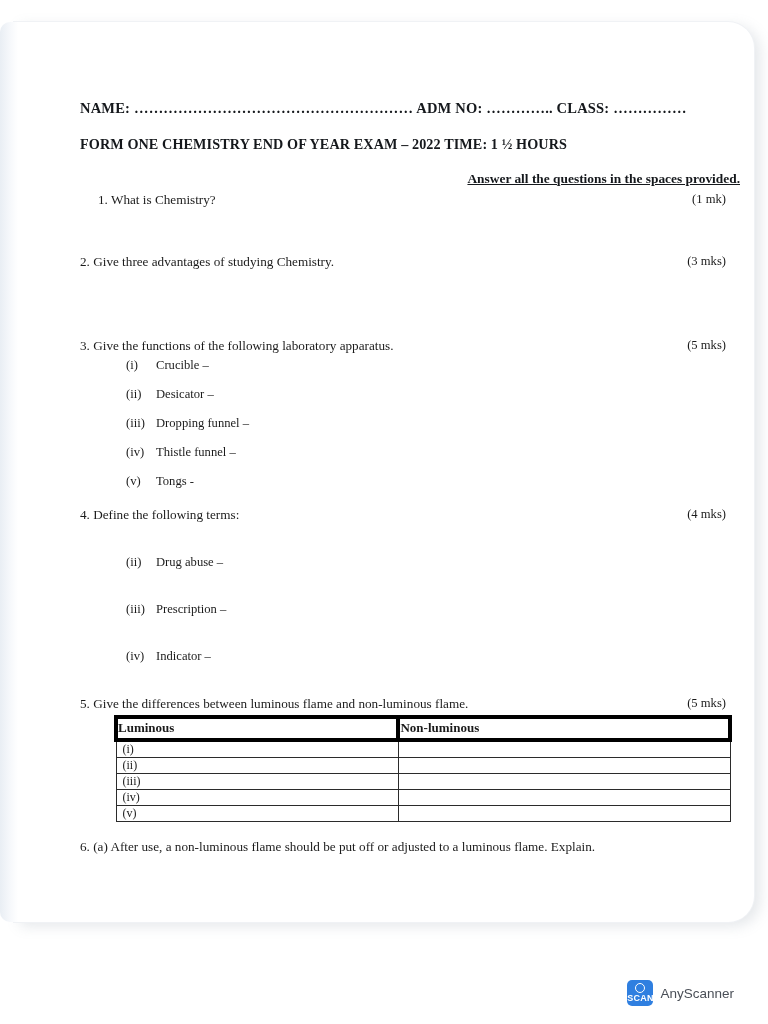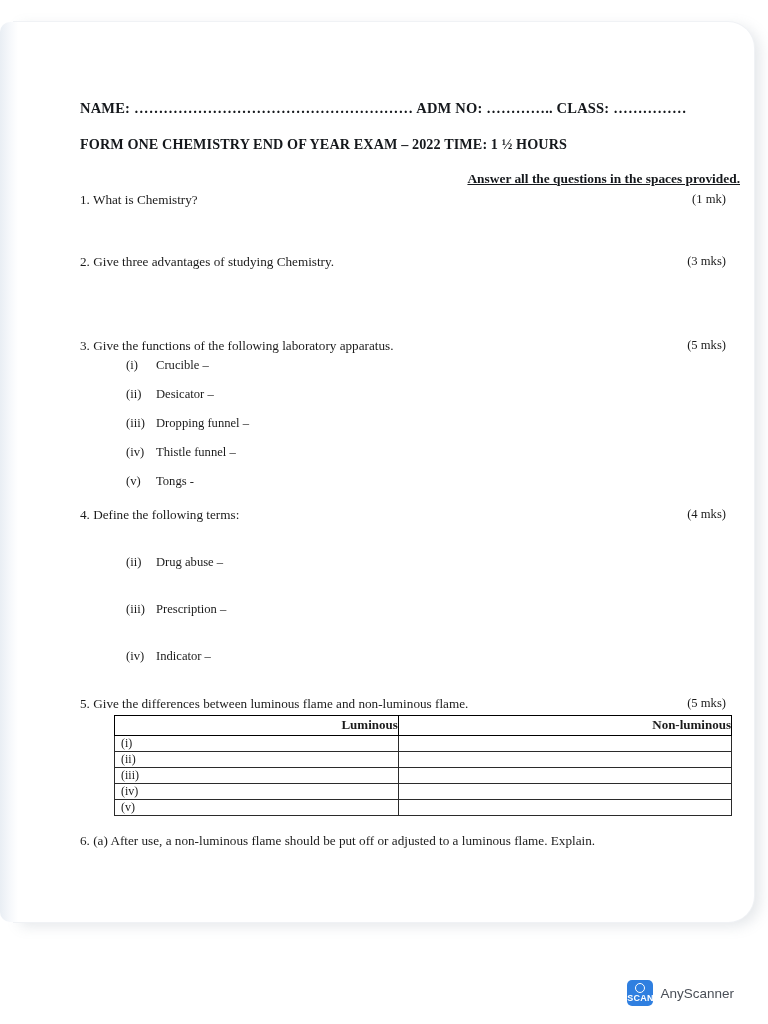--- a/index.html
+++ b/index.html
@@ -99,25 +99,25 @@
   .gap-lg { height: 44px; }
 
   table.diff {
     width: 618px;
     margin-left: 34px;
     margin-top: 2px;
     border-collapse: collapse;
     font-size: 12.4px;
   }
   table.diff th {
-    border: 1px solid #000000;
+    border: 4px solid #000000;
     font-weight: bold;
     font-size: 13px;
     padding: 1px 0 2px 0;
-    text-align: right;
+    text-align: left;
   }
   table.diff td {
     border: 1px solid #2b2b2b;
     height: 15px;
     padding: 0 0 0 6px;
     font-size: 12px;
     vertical-align: middle;
   }
   table.diff td.lum { width: 46%; }
   table.diff td.nonlum { width: 54%; }
@@ -169,21 +169,21 @@
 
 <div class="page-shell">
   <div class="sheet">
 
     <div class="line-name">NAME: ………………………………………………… ADM NO: ………….. CLASS: ……………</div>
 
     <div class="title">FORM ONE CHEMISTRY END OF YEAR EXAM – 2022 TIME: 1 ½ HOURS</div>
 
     <div class="instruction">Answer all the questions in the spaces provided.</div>
 
-    <div class="q" style="margin-top:4px;">
+    <div class="q" style="margin-top:4px;margin-left:18px;">
       <span>1.</span>
       <span>What is Chemistry?</span>
       <span class="marks">(1 mk)</span>
     </div>
     <div class="gap-lg"></div>
 
     <div class="q">
       <span>2.</span>
       <span>Give three advantages of studying Chemistry.</span>
       <span class="marks">(3 mks)</span>

